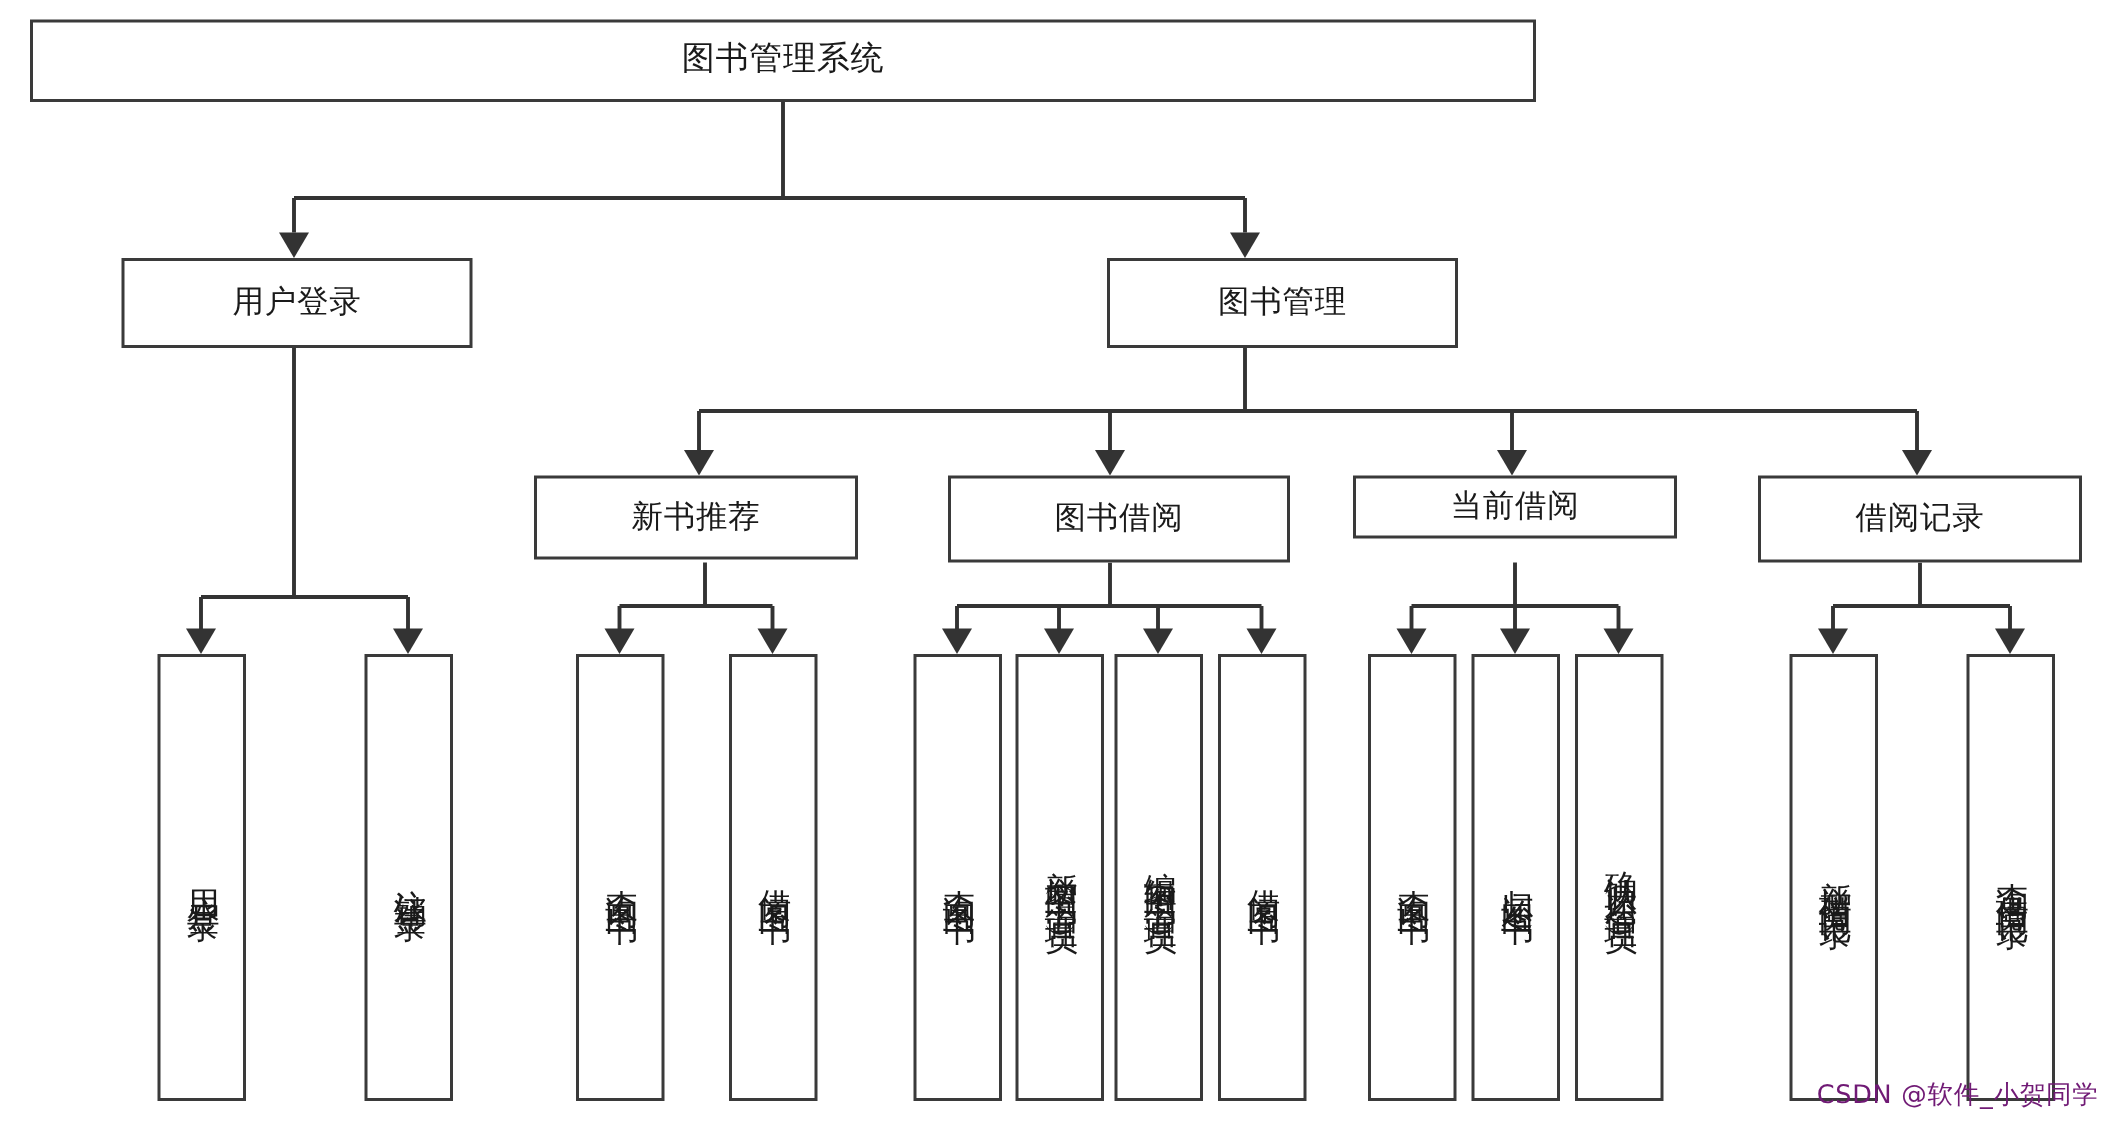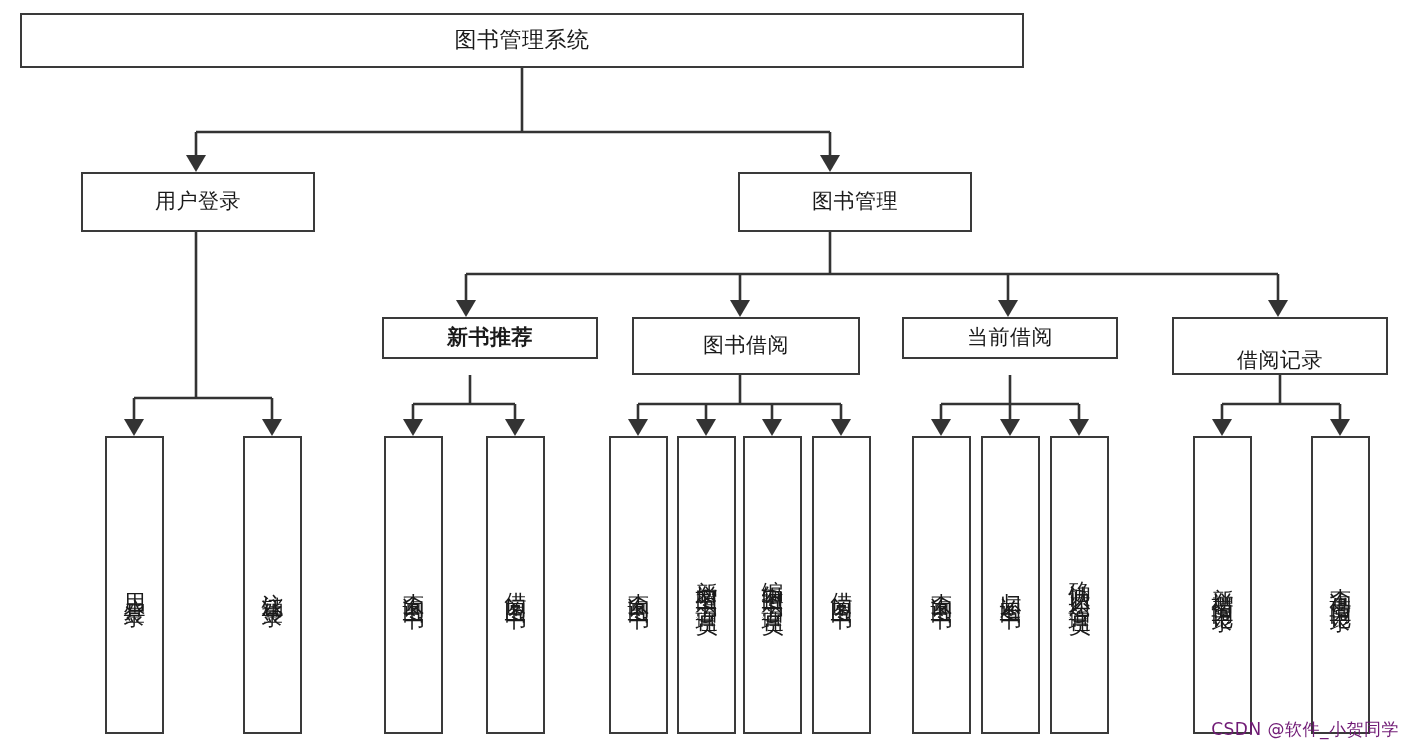--- a/index.html
+++ b/index.html
@@ -161,33 +161,33 @@
   </div>
 
   <div class="node h" style="left:81px; top:172px; width:234px; height:60px;">
     <span class="label">用户登录</span>
   </div>
 
   <div class="node h" style="left:712px; top:172px; width:234px; height:60px;margin-left:26px;">
     <span class="label">图书管理</span>
   </div>
 
-  <div class="node h" style="left:382px; top:317px; width:216px; height:42px;font-weight:bold;">
+  <div class="node h" style="left:356px; top:317px; width:216px; height:56px;">
     <span class="label">新书推荐</span>
   </div>
 
   <div class="node h" style="left:632px; top:317px; width:228px; height:58px;">
     <span class="label">图书借阅</span>
   </div>
 
   <div class="node h" style="left:902px; top:317px; width:216px; height:42px;">
     <span class="label">当前借阅</span>
   </div>
 
-  <div class="node h" style="left:1172px; top:317px; width:216px; height:58px;align-items:flex-end;">
+  <div class="node h" style="left:1172px; top:317px; width:216px; height:58px;">
     <span class="label">借阅记录</span>
   </div>
 
   <div class="node v" style="left:105px; top:436px; width:59px; height:298px;">
     <span class="label" style="font-size: 22px; letter-spacing: 5px;">用户登录</span>
   </div>
 
   <div class="node v" style="left:243px; top:436px; width:59px; height:298px;">
     <span class="label" style="font-size: 22px; letter-spacing: 5px;">注销登录</span>
   </div>

